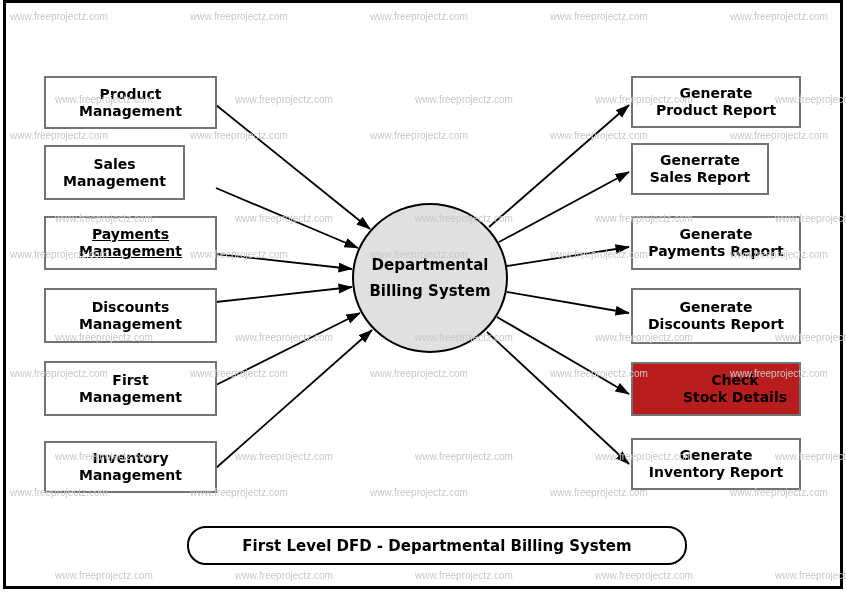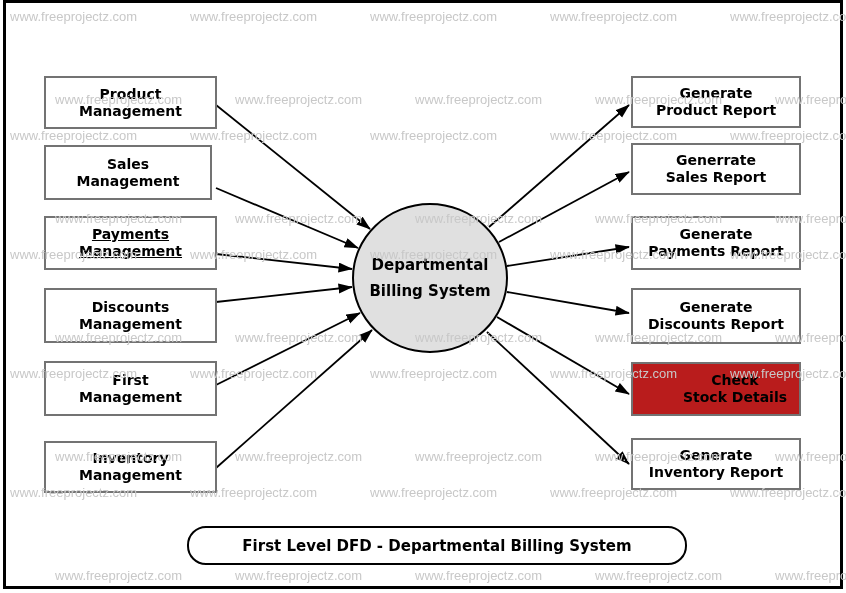--- a/index.html
+++ b/index.html
@@ -63,21 +63,21 @@
   }
   #watermarks {
     position: absolute;
     left: 0; top: 0; width: 846px; height: 593px;
     pointer-events: none;
     z-index: 50;
   }
   .wm {
     position: absolute;
     font-family: "Liberation Sans", sans-serif;
-    font-size: 13px;
+    font-size: 10px;
     line-height: 13px;
     white-space: nowrap;
     mix-blend-mode: darken;
   }
 </style>
 </head>
 <body>
 
 <div class="frame"></div>
 
@@ -98,21 +98,21 @@
     <line x1="507" y1="266" x2="629" y2="247" stroke="#000000" stroke-width="1.8" marker-end="url(#ah)"></line>
     <line x1="507" y1="292" x2="629" y2="313" stroke="#000000" stroke-width="1.8" marker-end="url(#ah)"></line>
     <line x1="497" y1="317" x2="629" y2="394" stroke="#000000" stroke-width="1.8" marker-end="url(#ah)"></line>
     <line x1="487" y1="332" x2="629" y2="464" stroke="#000000" stroke-width="1.8" marker-end="url(#ah)"></line>
   </svg>
 
 <div class="node" style="left: 44px; top: 76px; width: 173px; height: 53px; background: rgb(255, 255, 255);">
   <span class="lbl">Product
 Management</span>
 </div>
-<div class="node" style="left: 44px; top: 145px; width: 168px; height: 55px; background: rgb(255, 255, 255);">
+<div class="node" style="left: 44px; top: 145px; width: 141px; height: 55px; background: rgb(255, 255, 255);">
   <span class="lbl">Sales
 Management</span>
 </div>
 <div class="node" style="left: 44px; top: 216px; width: 173px; height: 54px; background: rgb(255, 255, 255); text-decoration: underline;">
   <span class="lbl">Payments
 Management</span>
 </div>
 <div class="node" style="left: 44px; top: 288px; width: 173px; height: 55px; background: rgb(255, 255, 255);">
   <span class="lbl">Discounts
 Management</span>
@@ -128,21 +128,21 @@
 
 <div class="process" style="background: rgb(224, 224, 224);">
   <span class="lbl">Departmental
 Billing System</span>
 </div>
 
 <div class="node" style="left: 631px; top: 76px; width: 170px; height: 52px; background: rgb(255, 255, 255);">
   <span class="lbl">Generate
 Product Report</span>
 </div>
-<div class="node" style="left: 631px; top: 143px; width: 170px; height: 52px; background: rgb(255, 255, 255);">
+<div class="node" style="left: 631px; top: 143px; width: 138px; height: 52px; background: rgb(255, 255, 255);">
   <span class="lbl">Generrate
 Sales Report</span>
 </div>
 <div class="node" style="left: 631px; top: 216px; width: 170px; height: 54px; background: rgb(255, 255, 255);">
   <span class="lbl">Generate
 Payments Report</span>
 </div>
 <div class="node" style="left: 631px; top: 288px; width: 170px; height: 56px; background: rgb(255, 255, 255);">
   <span class="lbl">Generate
 Discounts Report</span>

